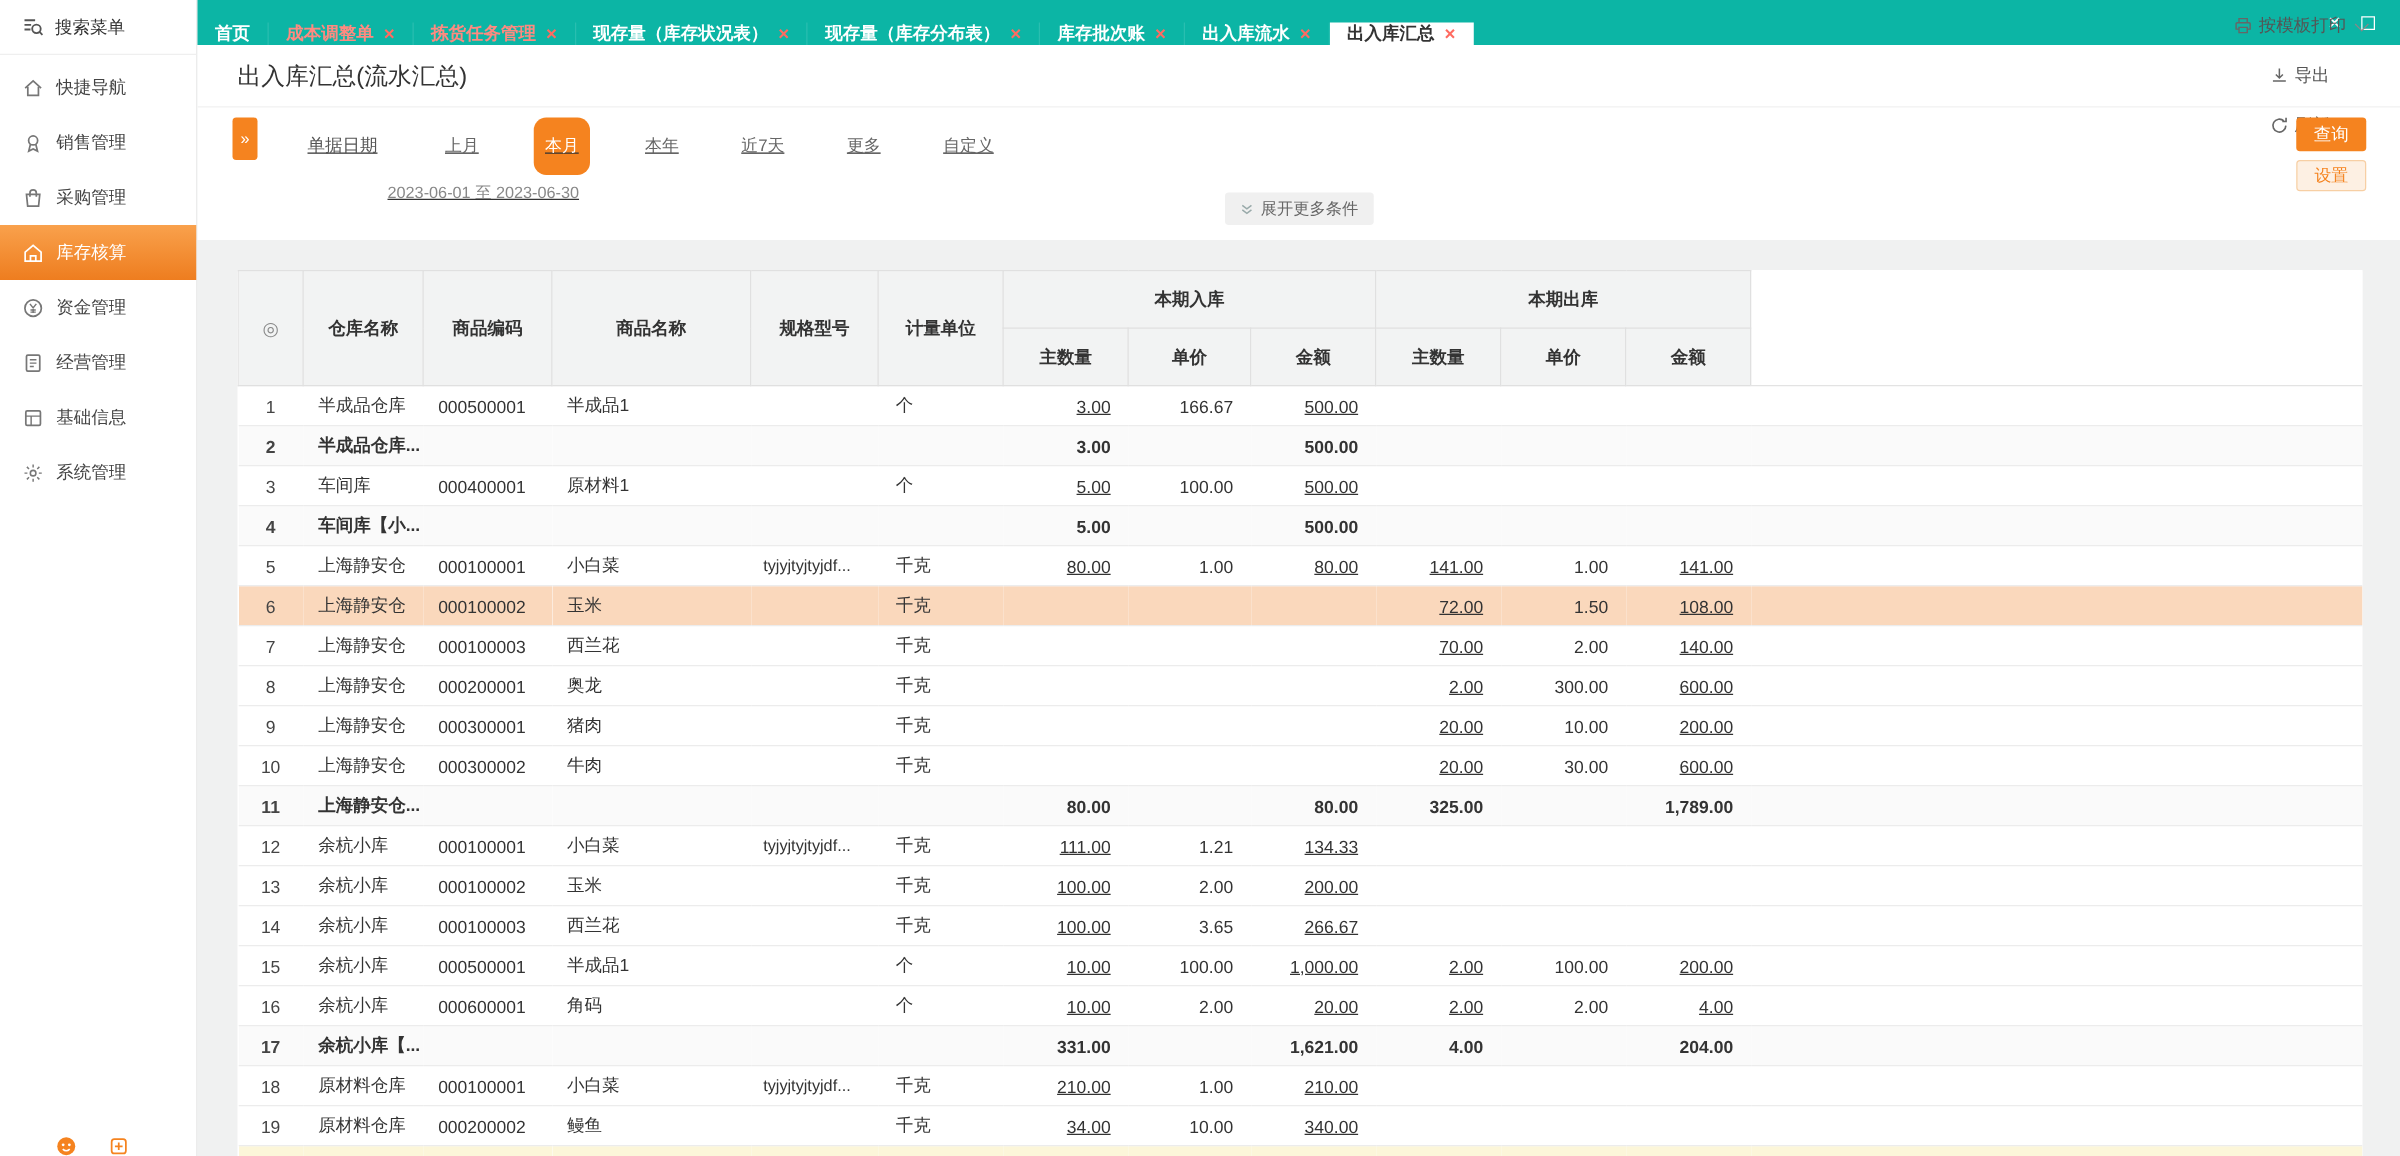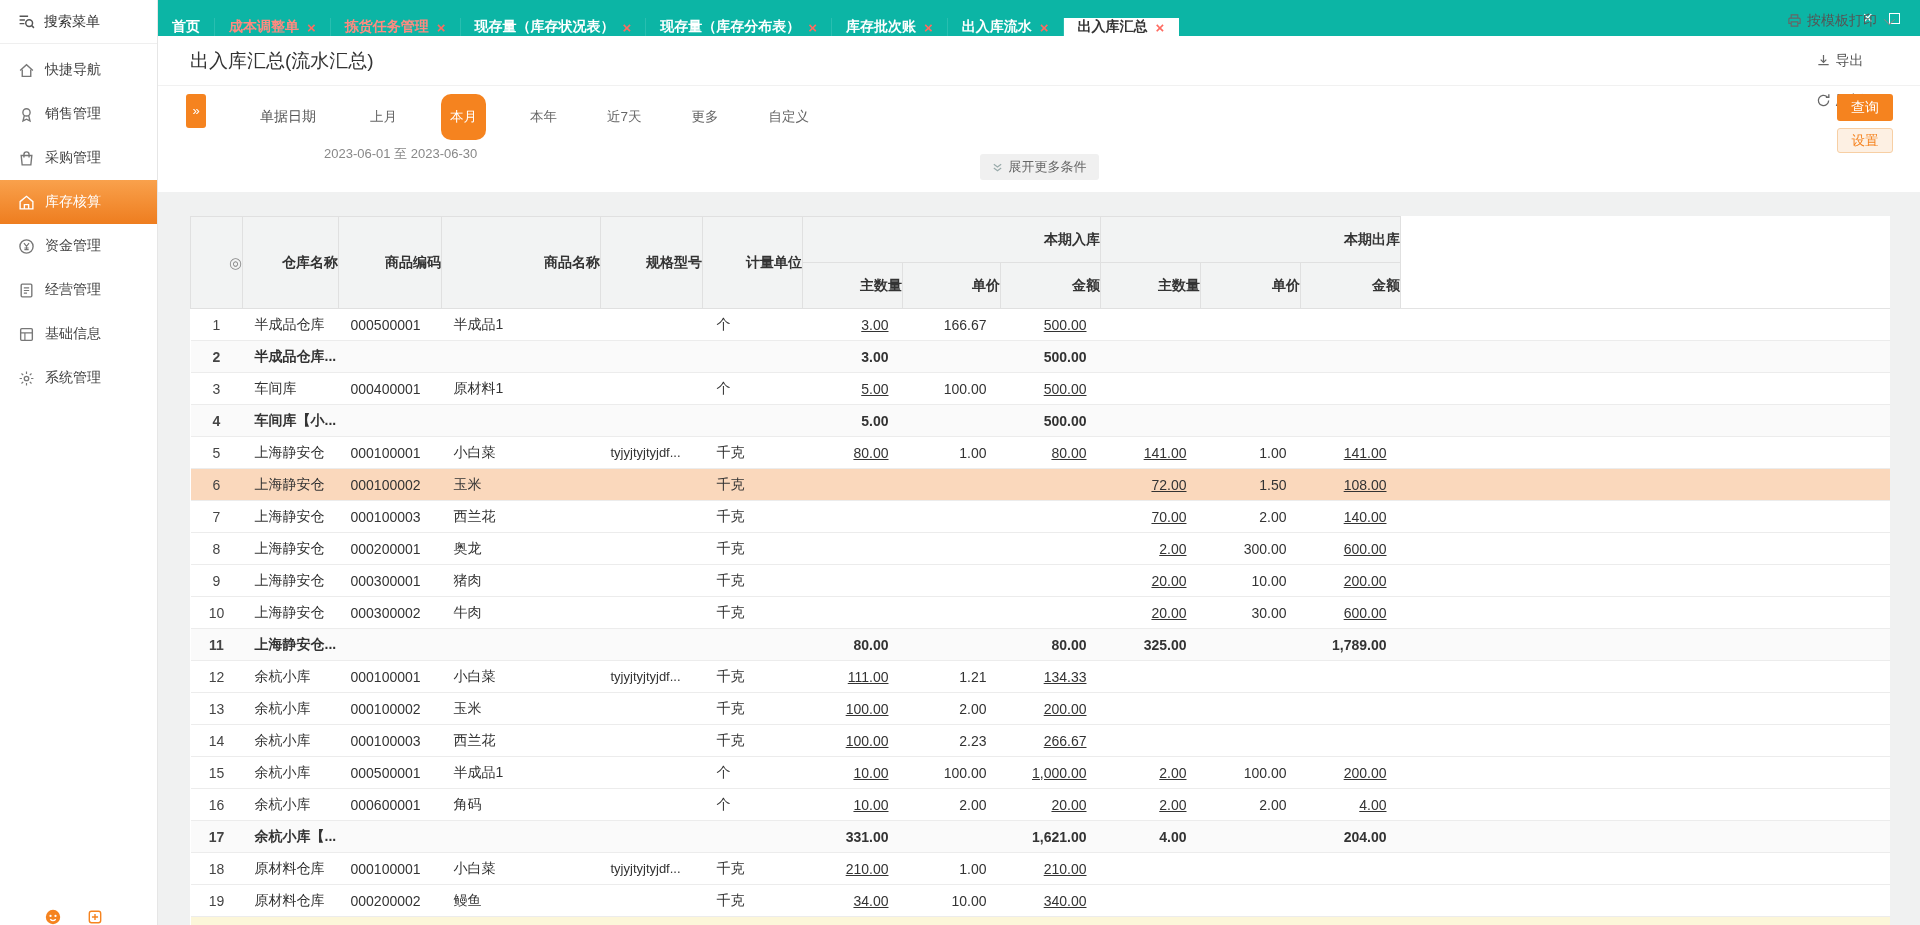--- a/index.html
+++ b/index.html
@@ -47,42 +47,42 @@
   .title-row{ height:50px; display:flex; align-items:center; justify-content:space-between; padding:0 28px 0 32px; border-bottom:1px solid #f1f1f1; }
   .page-title{ font-size:19px; font-weight:500; color:#333; }
   .title-actions{ display:flex; align-items:center; gap:22px; font-size:14px; color:#555;flex-direction:column; }
   .t-action{ display:flex; align-items:center; gap:5px; cursor:pointer; }
   .t-action svg{ width:15px; height:15px; color:#666; }
   .caret{ display:inline-block; width:8px; height:8px; border-right:1.5px solid #888; border-bottom:1.5px solid #888; transform:rotate(45deg) translateY(-2px); margin-left:2px; }
 
   
   .filter-area{ position:relative; height:62px; }
   .collapse-btn{ position:absolute; left:28px; top:8px; width:20px; height:34px; background:var(--orange); color:#fff; border:none; border-radius:3px; font-size:13px; cursor:pointer; line-height:34px; text-align:center; padding:0; }
-  .f-date{ position:absolute; left:102px; top:8px; }
+  .f-date{ position:absolute; left:88px; top:8px;text-decoration:underline; }
   .f-line1{ display:flex; align-items:center; gap:12px; font-size:14px; }
   .f-label{ color:#555; margin-right:6px; }
   .date-opt{ color:#666; cursor:pointer; padding:2px 6px; border-radius:10px; font-size:13.5px;margin-left:30px; }
   .date-opt.active{ background:var(--orange); color:#fff; padding:14px 9px; }
   .date-range{ margin:5px 0 0 64px; font-size:13px; color:#888; }
   .f-doctype{ position:absolute; left:626px; top:10px; display:flex; align-items:flex-end; gap:10px; font-size:14px; }
   .f-product{ position:absolute; left:1195px; top:10px; display:flex; align-items:flex-end; gap:10px; font-size:14px; }
   .u-field{ border-bottom:1px solid #d9d9d9; height:24px; display:flex; align-items:center; justify-content:flex-end; cursor:text; }
   .u-field .sel-caret{ width:8px; height:8px; border-right:1.6px solid var(--teal); border-bottom:1.6px solid var(--teal); transform:rotate(45deg); margin:0 4px 6px 0; }
   .u-field .dots{ color:#999; font-size:14px; margin:0 2px 2px 0; letter-spacing:1px; }
   .f-buttons{ position:absolute; right:27px; top:8px; display:flex; flex-direction:column; gap:7px; width:56px; }
   .btn-query{ background:var(--orange); color:#fff; border:none; border-radius:3px; height:27px; font-size:14px; cursor:pointer; }
   .btn-settings{ background:#fdf0e3; color:var(--orange); border:1px solid #f7cfa4; border-radius:3px; height:25px; font-size:13.5px; cursor:pointer; }
   .expand-bar{ display:flex; justify-content:center; padding:6px 0 12px; }
   .expand-pill{ background:#f0f0f0; border-radius:3px; padding:4px 12px; font-size:13px; color:#666; display:flex; align-items:center; gap:6px; cursor:pointer; }
   .expand-pill svg{ width:11px; height:11px; color:#9aa; }
 
   
   .table-card{ flex:1; margin:24px 30px 0 32px; background:#fff; overflow:hidden; }
   table{ border-collapse:collapse; width:100%; table-layout:fixed; font-size:14px; }
-  thead th{ background:#f2f3f3; border:1px solid #e0e0e0; height:46px; font-weight:600; color:#333; font-size:14px; text-align:right; }
+  thead th{ background:#f2f3f3; border:1px solid #e0e0e0; height:46px; font-weight:600; color:#333; font-size:14px; text-align:center; }
   thead th.c-fill-h{ background:#fff; border:none; border-bottom:1px solid #e3e3e3; }
   thead .gear{ color:#888; font-size:15px; cursor:pointer; }
   tbody td{ height:32px; border-bottom:1px solid #ececec; white-space:nowrap; overflow:hidden; color:#333; }
   td.c-num{ text-align:center; color:#444; }
   td.c-wh, td.c-code, td.c-name{ padding-left:12px; text-align:left; }
   td.c-spec{ padding-left:10px; font-size:13px; }
   td.c-unit{ padding-left:14px; }
   td.num{ text-align:right; padding-right:14px; }
   tr.r-subtotal{ font-weight:700; background:#fafafa; }
   tr.r-selected{ background:var(--sel-row); }
@@ -543,21 +543,21 @@
     <td class="c-fill"></td>
   </tr>
               <tr>
     <td class="c-num">14</td>
     <td class="c-wh">余杭小库</td>
     <td class="c-code">000100003</td>
     <td class="c-name">西兰花</td>
     <td class="c-spec"></td>
     <td class="c-unit">千克</td>
     <td class="num c-inq"><a class="drill">100.00</a></td>
-    <td class="num c-inp">2.23</td>
+    <td class="num c-inp">3.65</td>
     <td class="num c-ina"><a class="drill">266.67</a></td>
     <td class="num c-outq"></td>
     <td class="num c-outp"></td>
     <td class="num c-outa"></td>
     <td class="c-fill"></td>
   </tr>
               <tr>
     <td class="c-num">15</td>
     <td class="c-wh">余杭小库</td>
     <td class="c-code">000500001</td>

